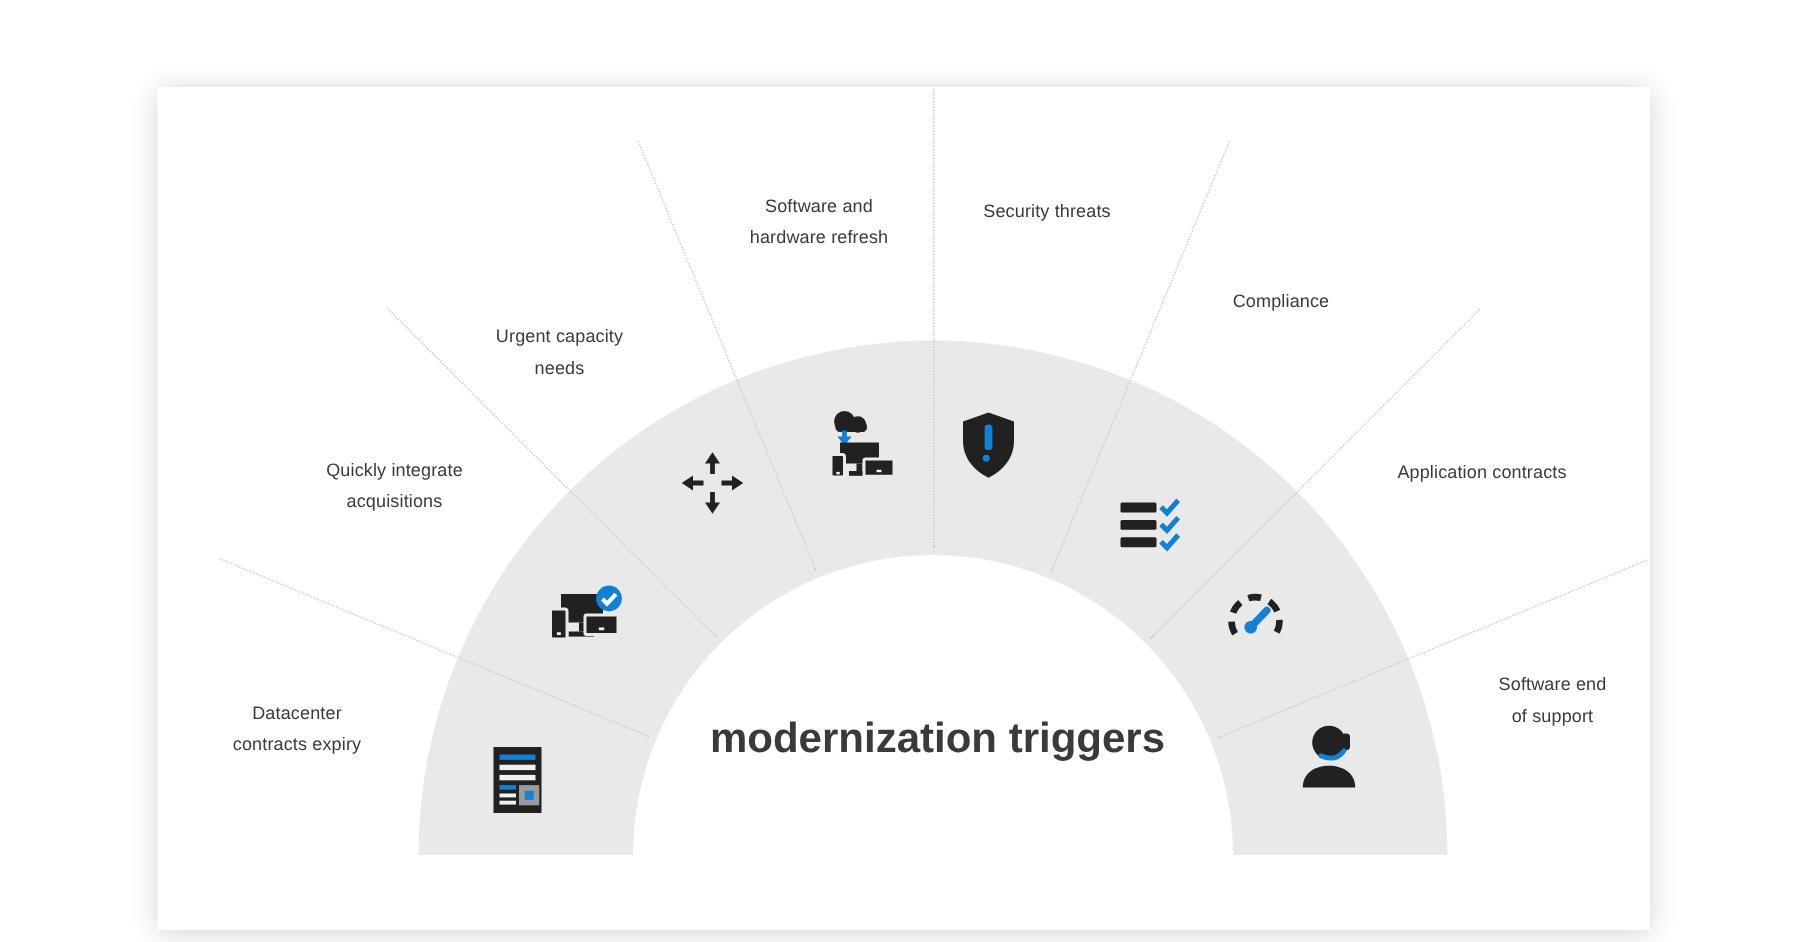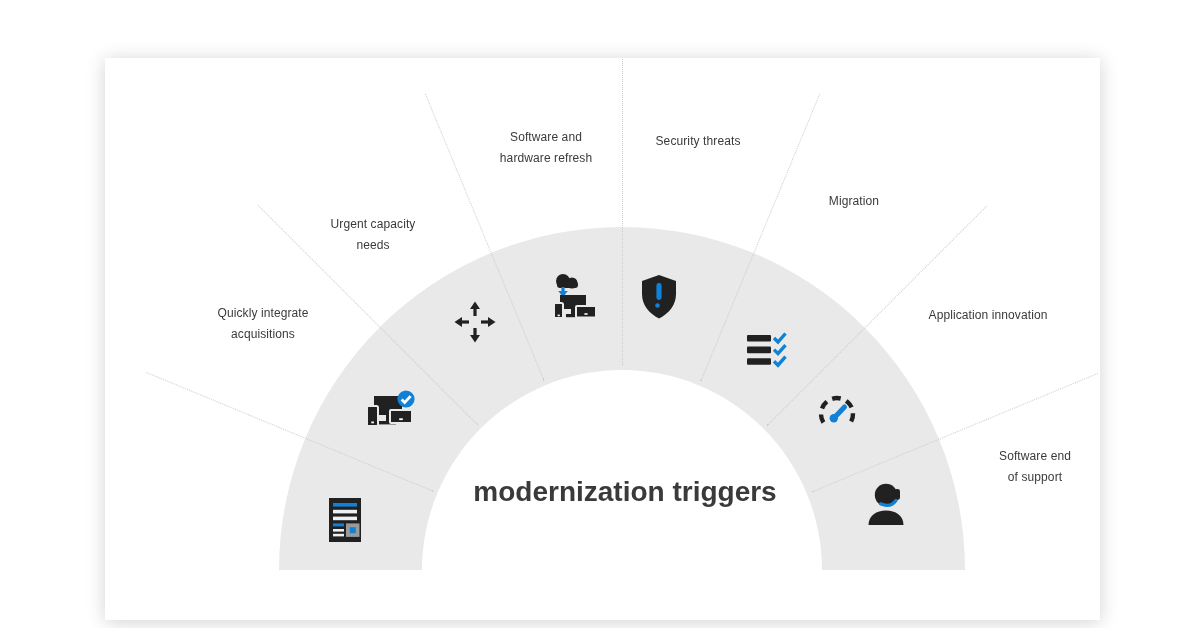--- a/index.html
+++ b/index.html
@@ -96,40 +96,44 @@
   <div class="divider" style="transform:rotate(-112.5deg)translateX(205px);"></div>
   <div class="divider" style="transform:rotate(-135deg)  translateX(205px);"></div>
   <div class="divider" style="transform:rotate(-157.5deg)translateX(205px);"></div>
 
   <div class="arc-inner"></div>
 
   <div class="title">
     <div>modernization triggers</div>
   </div>
 
+  <div class="seg-label" style="left:93px;top:428px;">
+    <div>Datacenter</div>
+    <div>contracts expiry</div>
+  </div>
   <div class="seg-label" style="left:158px;top:266px;">
     <div>Quickly integrate</div>
     <div>acquisitions</div>
   </div>
   <div class="seg-label" style="left:268px;top:133px;margin-top:44px;">
     <div>Urgent capacity</div>
     <div>needs</div>
   </div>
   <div class="seg-label" style="left:441px;top:90px;">
     <div>Software and</div>
     <div>hardware refresh</div>
   </div>
   <div class="seg-label" style="left:593px;top:83px;">
     <div>Security threats</div>
   </div>
   <div class="seg-label" style="left:749px;top:143px;">
-    <div>Migration</div>
+    <div>Compliance</div>
   </div>
   <div class="seg-label" style="left:883px;top:257px;">
-    <div>Application innovation</div>
+    <div>Application contracts</div>
   </div>
   <div class="seg-label" style="left:930px;top:409px;">
     <div>Software end</div>
     <div>of support</div>
   </div>
 
   <div class="icon" style="left:240px;top:462px;">
     <svg width="46" height="48" viewBox="0 0 46 48">
       <rect class="f-dark" x="7" y="2" width="32" height="44"></rect>
       <rect class="f-blue" x="11" y="7" width="24" height="3.6"></rect>

